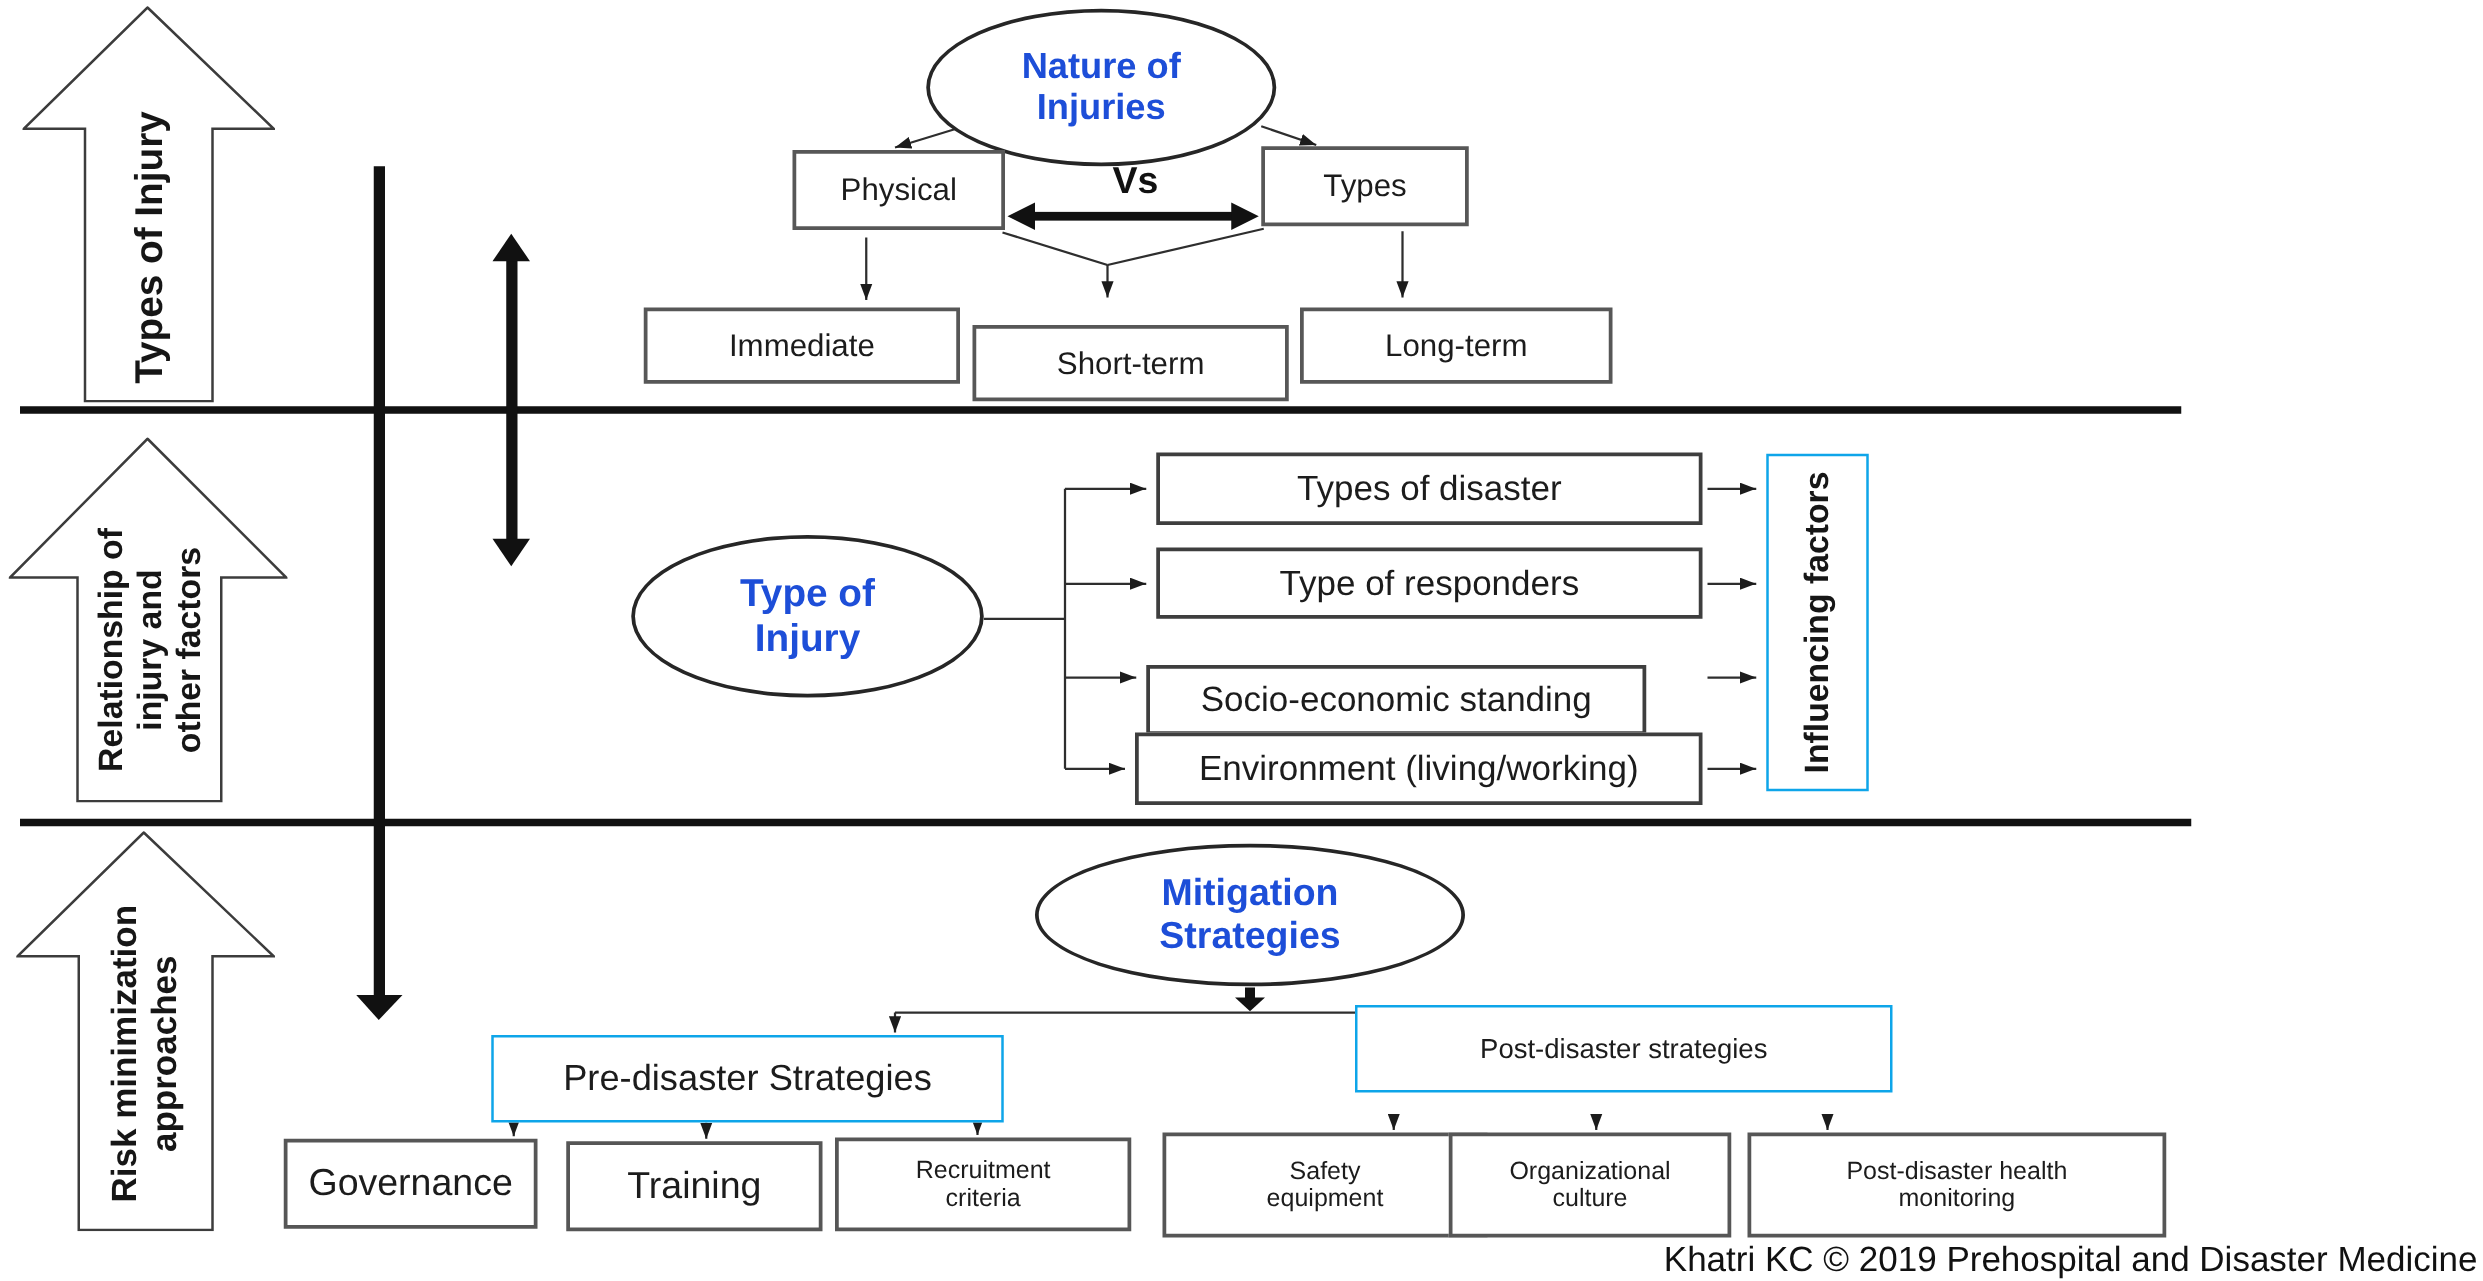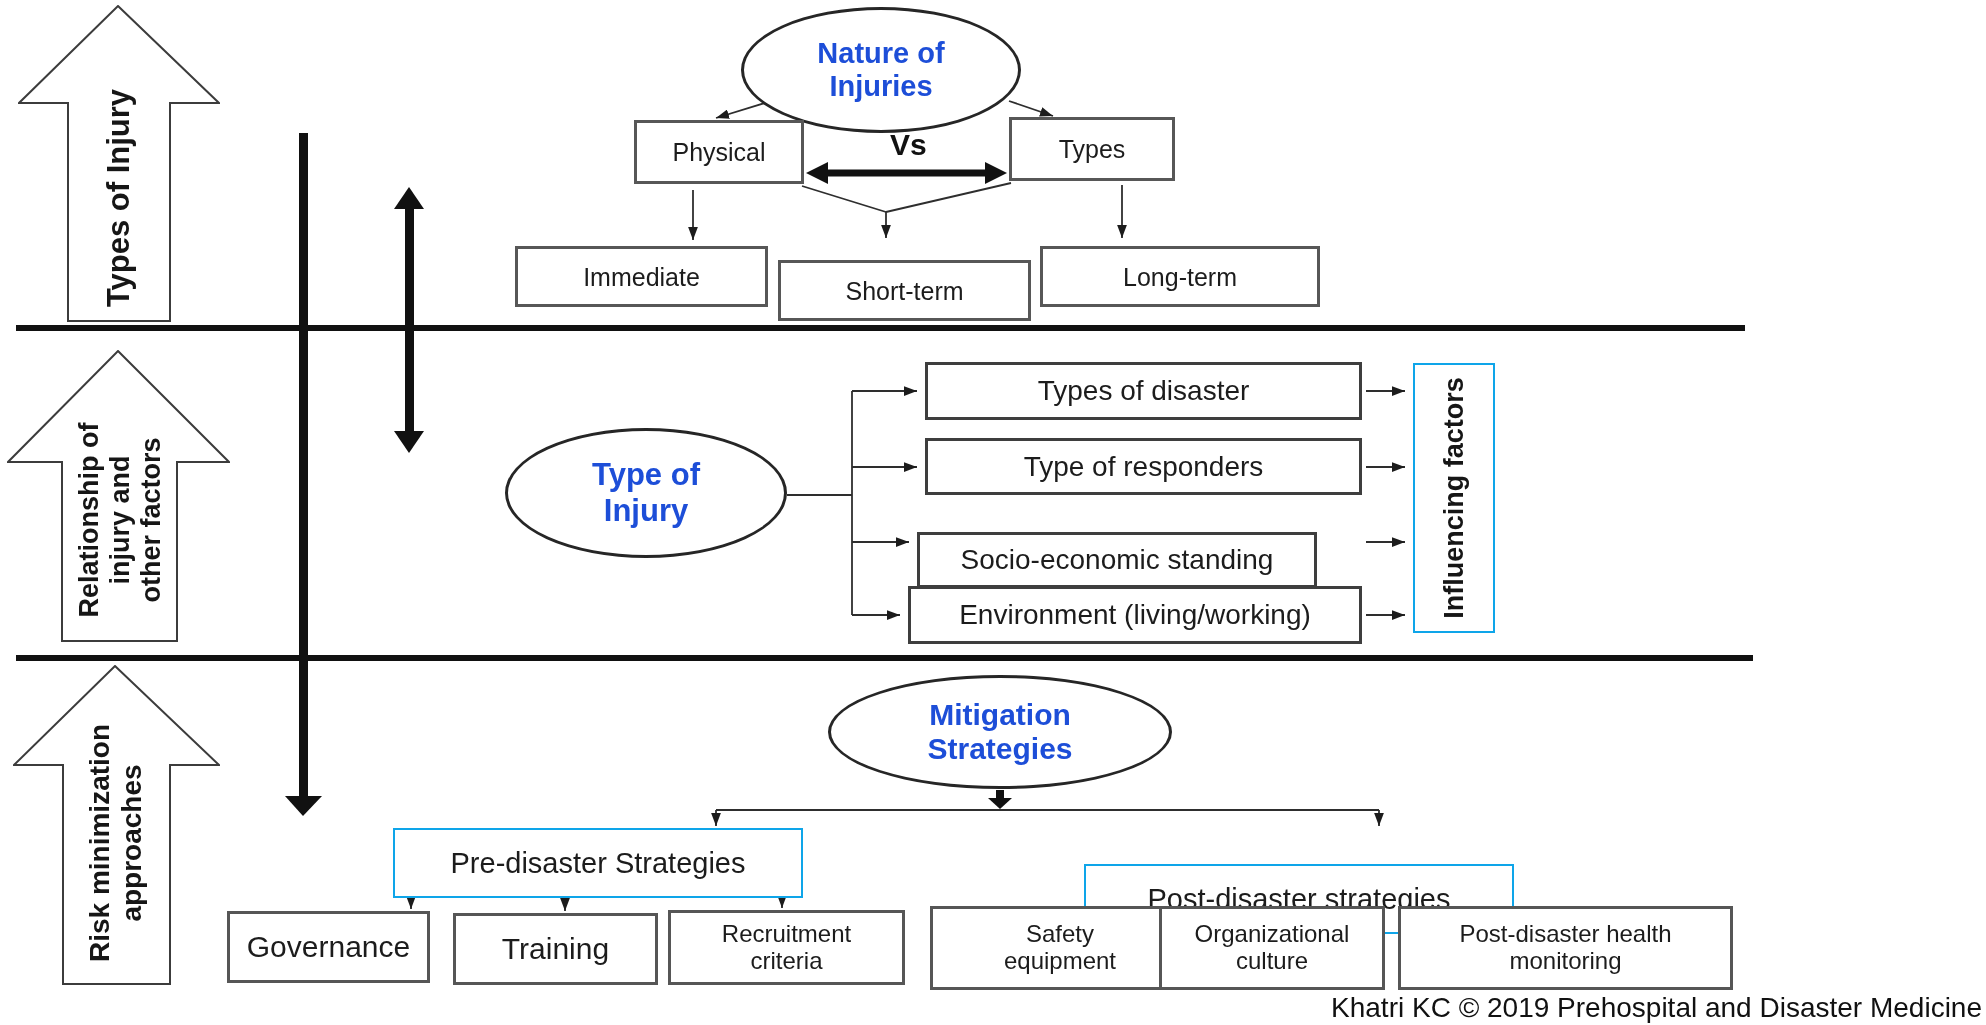--- a/index.html
+++ b/index.html
@@ -8,21 +8,21 @@
     font-family:"Liberation Sans","DejaVu Sans",sans-serif;color:#1c1c1c;
   }
   .wires{position:absolute;left:0;top:0;width:1986px;height:1025px;}
   .box{
     position:absolute;background:#ffffff;box-sizing:border-box;
     display:flex;align-items:center;justify-content:center;text-align:center;
     white-space:pre-line;color:#1c1c1c;line-height:1.12;
   }
   .b1{border:3px solid #575757;font-size:25px;}
   .b2{border:3px solid #3e3e3e;font-size:28px;}
-  .b3{border:3px solid #565656;font-size:24px;}
+  .b3{border:3px solid #565656;font-size:20px;}
   .thin{border:2px solid #0ea5e9;}
   .ellipse{
     position:absolute;background:#ffffff;box-sizing:border-box;border-radius:50%;
     display:flex;align-items:center;justify-content:center;text-align:center;
     font-weight:bold;white-space:pre-line;color:#1d4ed8;line-height:1.15;
   }
   .rot{
     position:absolute;transform:translate(-50%,-50%) rotate(-90deg);
     font-weight:bold;text-align:center;white-space:pre-line;color:#161616;line-height:1.14;
   }
@@ -124,38 +124,38 @@
 
   <div class="ellipse" style="left:741px;top:7px;width:280px;height:126px;border:3px solid #262626;font-size:29px">Nature of
 Injuries</div>
 
   <div class="box b1" style="left:634px;top:120px;width:170px;height:64px">Physical</div>
   <div class="vs" style="left:890px;top:128px">Vs</div>
   <div class="box b1" style="left:1009px;top:117px;width:166px;height:64px">Types</div>
 
   <div class="box b1" style="left:515px;top:246px;width:253px;height:61px">Immediate</div>
   <div class="box b1" style="left:778px;top:260px;width:253px;height:61px">Short-term</div>
-  <div class="box b1" style="left:1040px;top:246px;width:280px;height:61px">Long-term</div>
+  <div class="box b1" style="left:1040px;top:246px;width:250px;height:61px">Long-term</div>
 
   <div class="ellipse" style="left:505px;top:428px;width:282px;height:130px;border:3px solid #262626;font-size:31px">Type of
 Injury</div>
 
   <div class="box b2" style="left:925px;top:362px;width:437px;height:58px">Types of disaster</div>
   <div class="box b2" style="left:925px;top:438px;width:437px;height:57px">Type of responders</div>
   <div class="box b2 big" style="left:917px;top:532px;width:400px;height:56px">Socio-economic standing</div>
   <div class="box b2 big" style="left:908px;top:586px;width:454px;height:58px">Environment (living/working)</div>
 
   <div class="box thin" style="left:1413px;top:363px;width:82px;height:270px"></div>
   <div class="rot" style="left:1454px;top:498px;font-size:27px">Influencing factors</div>
 
   <div class="ellipse" style="left:828px;top:675px;width:344px;height:114px;border:3px solid #262626;font-size:30px">Mitigation
 Strategies</div>
 
   <div class="box thin" style="left:393px;top:828px;width:410px;height:70px;font-size:29px">Pre-disaster Strategies</div>
-  <div class="box thin" style="left:1084px;top:864px;width:430px;height:70px;font-size:29px">Post-disaster strategies</div>
+  <div class="box thin" style="left:1084px;top:804px;width:430px;height:70px;font-size:22px">Post-disaster strategies</div>
 
   <div class="box b3" style="left:227px;top:911px;width:203px;height:72px;font-size:30px">Governance</div>
   <div class="box b3" style="left:453px;top:913px;width:205px;height:72px;font-size:30px">Training</div>
   <div class="box b3" style="left:668px;top:910px;width:237px;height:75px">Recruitment
 criteria</div>
 
   <div class="box b3" style="left:930px;top:906px;width:260px;height:84px">Safety
 equipment</div>
   <div class="box b3" style="left:1159px;top:906px;width:226px;height:84px">Organizational
 culture</div>

